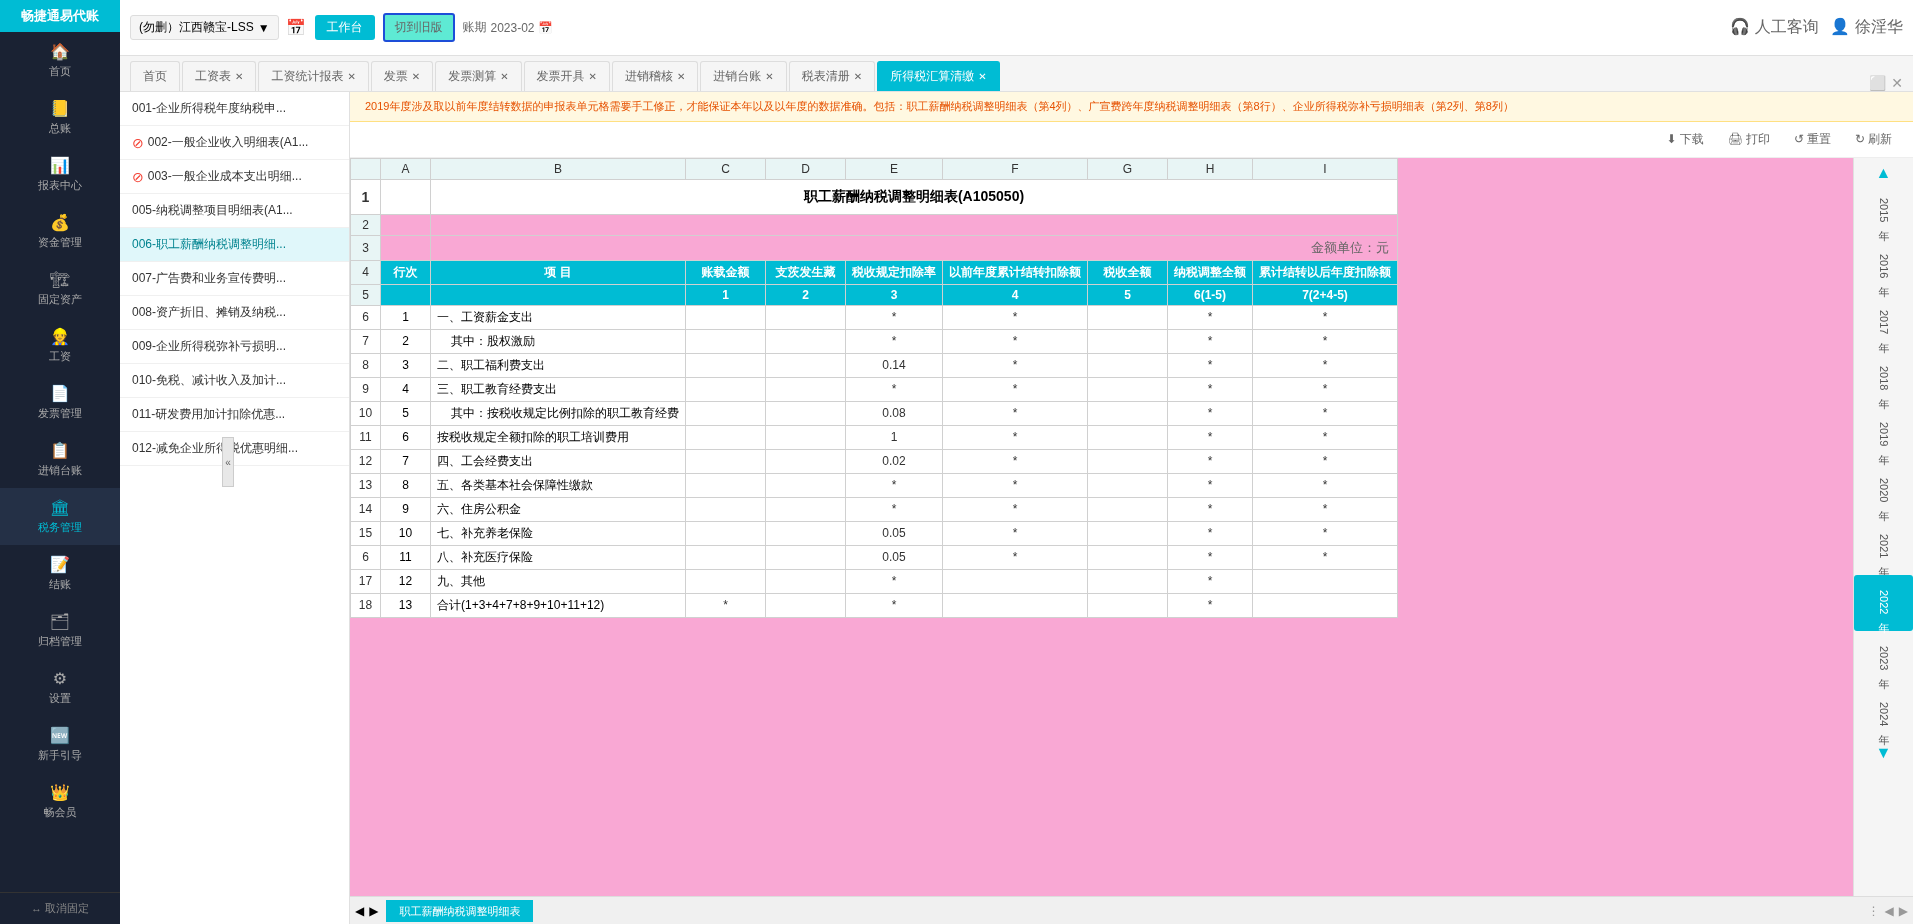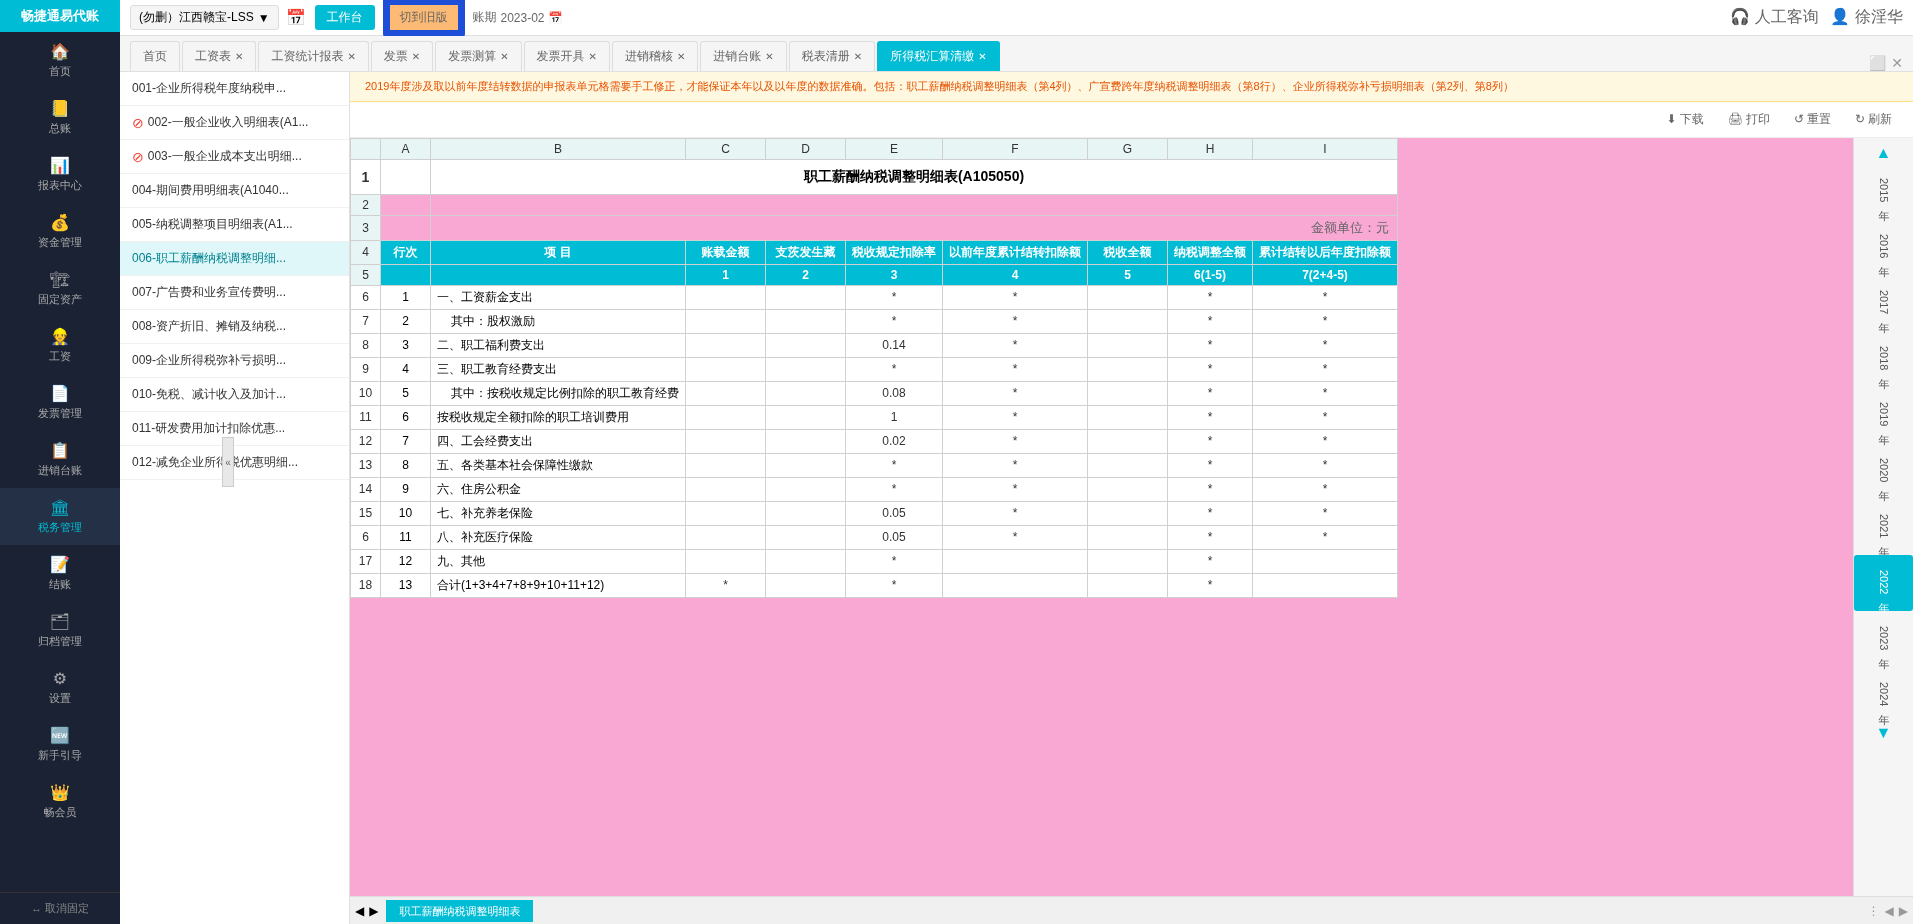--- a/index.html
+++ b/index.html
@@ -47,21 +47,21 @@
     
     .main-area {
       flex: 1;
       display: flex;
       flex-direction: column;
       overflow: hidden;
     }
 
     
     .topbar {
-      height: 36px;
+      height: 56px;
       background: #fff;
       border-bottom: 1px solid #e0e0e0;
       display: flex;
       align-items: center;
       padding: 0 10px;
       gap: 8px;
     }
     .topbar-company {
       background: #f5f5f5;
       border: 1px solid #ddd;
@@ -76,23 +76,23 @@
     .topbar-btn {
       background: #00bcd4;
       color: white;
       border: none;
       border-radius: 3px;
       padding: 4px 12px;
       cursor: pointer;
       font-size: 12px;
     }
     .topbar-btn-outline {
-      background: #fdba74;
+      background: #5eead4;
       color: #666;
-      border: 7px solid #1d4ed8;
+      border: 2px solid #1d4ed8;
       border-radius: 3px;
       padding: 4px 10px;
       cursor: pointer;
       font-size: 12px;
     }
     .topbar-period { font-size: 12px; color: #666; display: flex; align-items: center; gap: 4px; }
     .topbar-right { margin-left: auto; display: flex; align-items: center; gap: 12px; color: #666; font-size: 16px; }
 
     
     .tabbar {
@@ -456,23 +456,20 @@
       <div class="form-list-item">
         <span>001-企业所得税年度纳税申...</span>
       </div>
       <div class="form-list-item">
         <span class="error-icon">⊘</span>
         <span>002-一般企业收入明细表(A1...</span>
       </div>
       <div class="form-list-item">
         <span class="error-icon">⊘</span>
         <span>003-一般企业成本支出明细...</span>
-      </div>
-      <div class="form-list-item">
-        <span>004-期间费用明细表(A1040...</span>
       </div>
       <div class="form-list-item">
         <span>005-纳税调整项目明细表(A1...</span>
       </div>
       <div class="form-list-item active">
         <span>006-职工薪酬纳税调整明细...</span>
       </div>
       <div class="form-list-item">
         <span>007-广告费和业务宣传费明...</span>
       </div>

